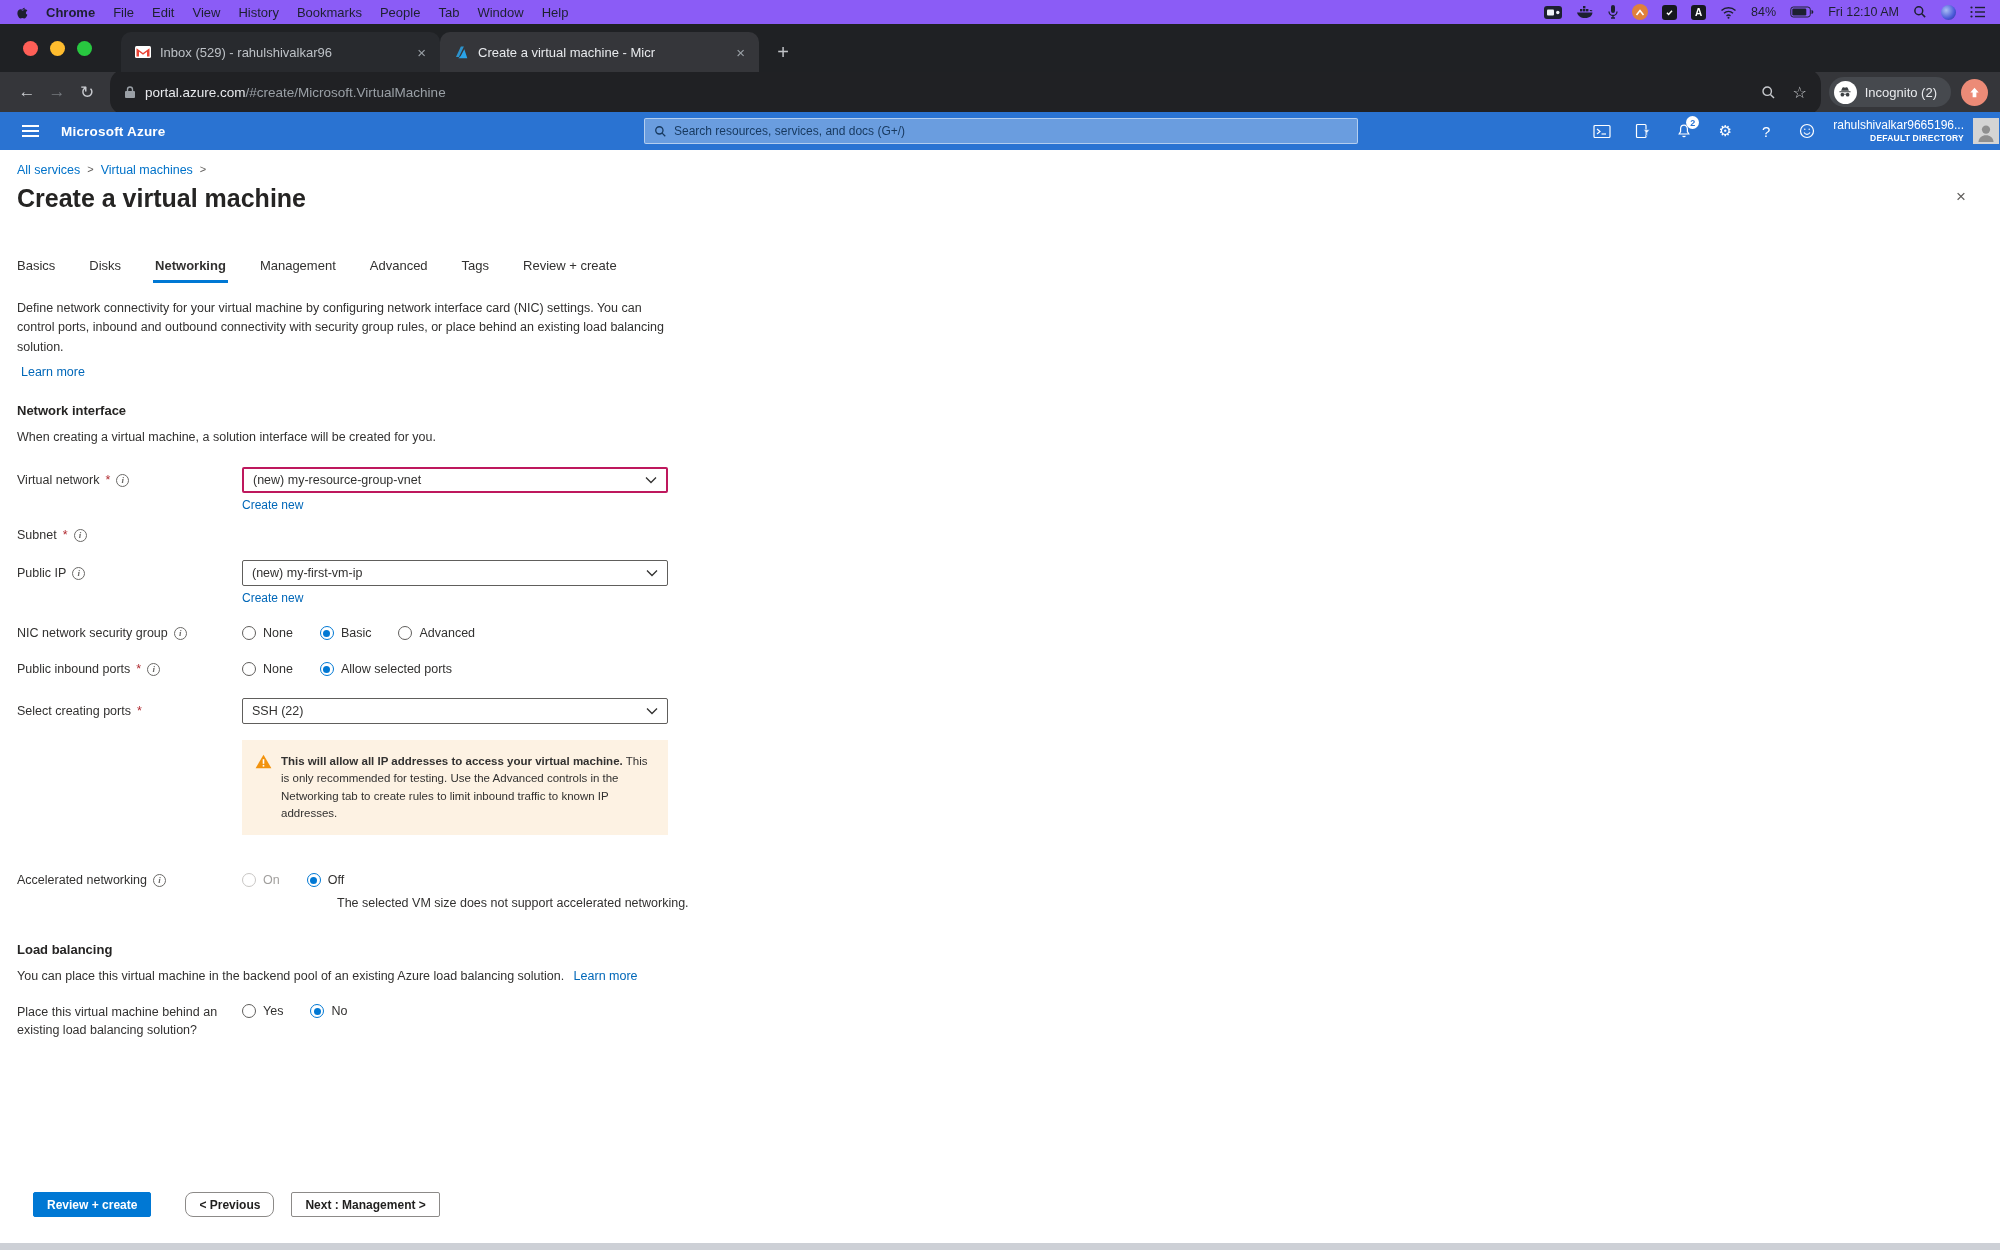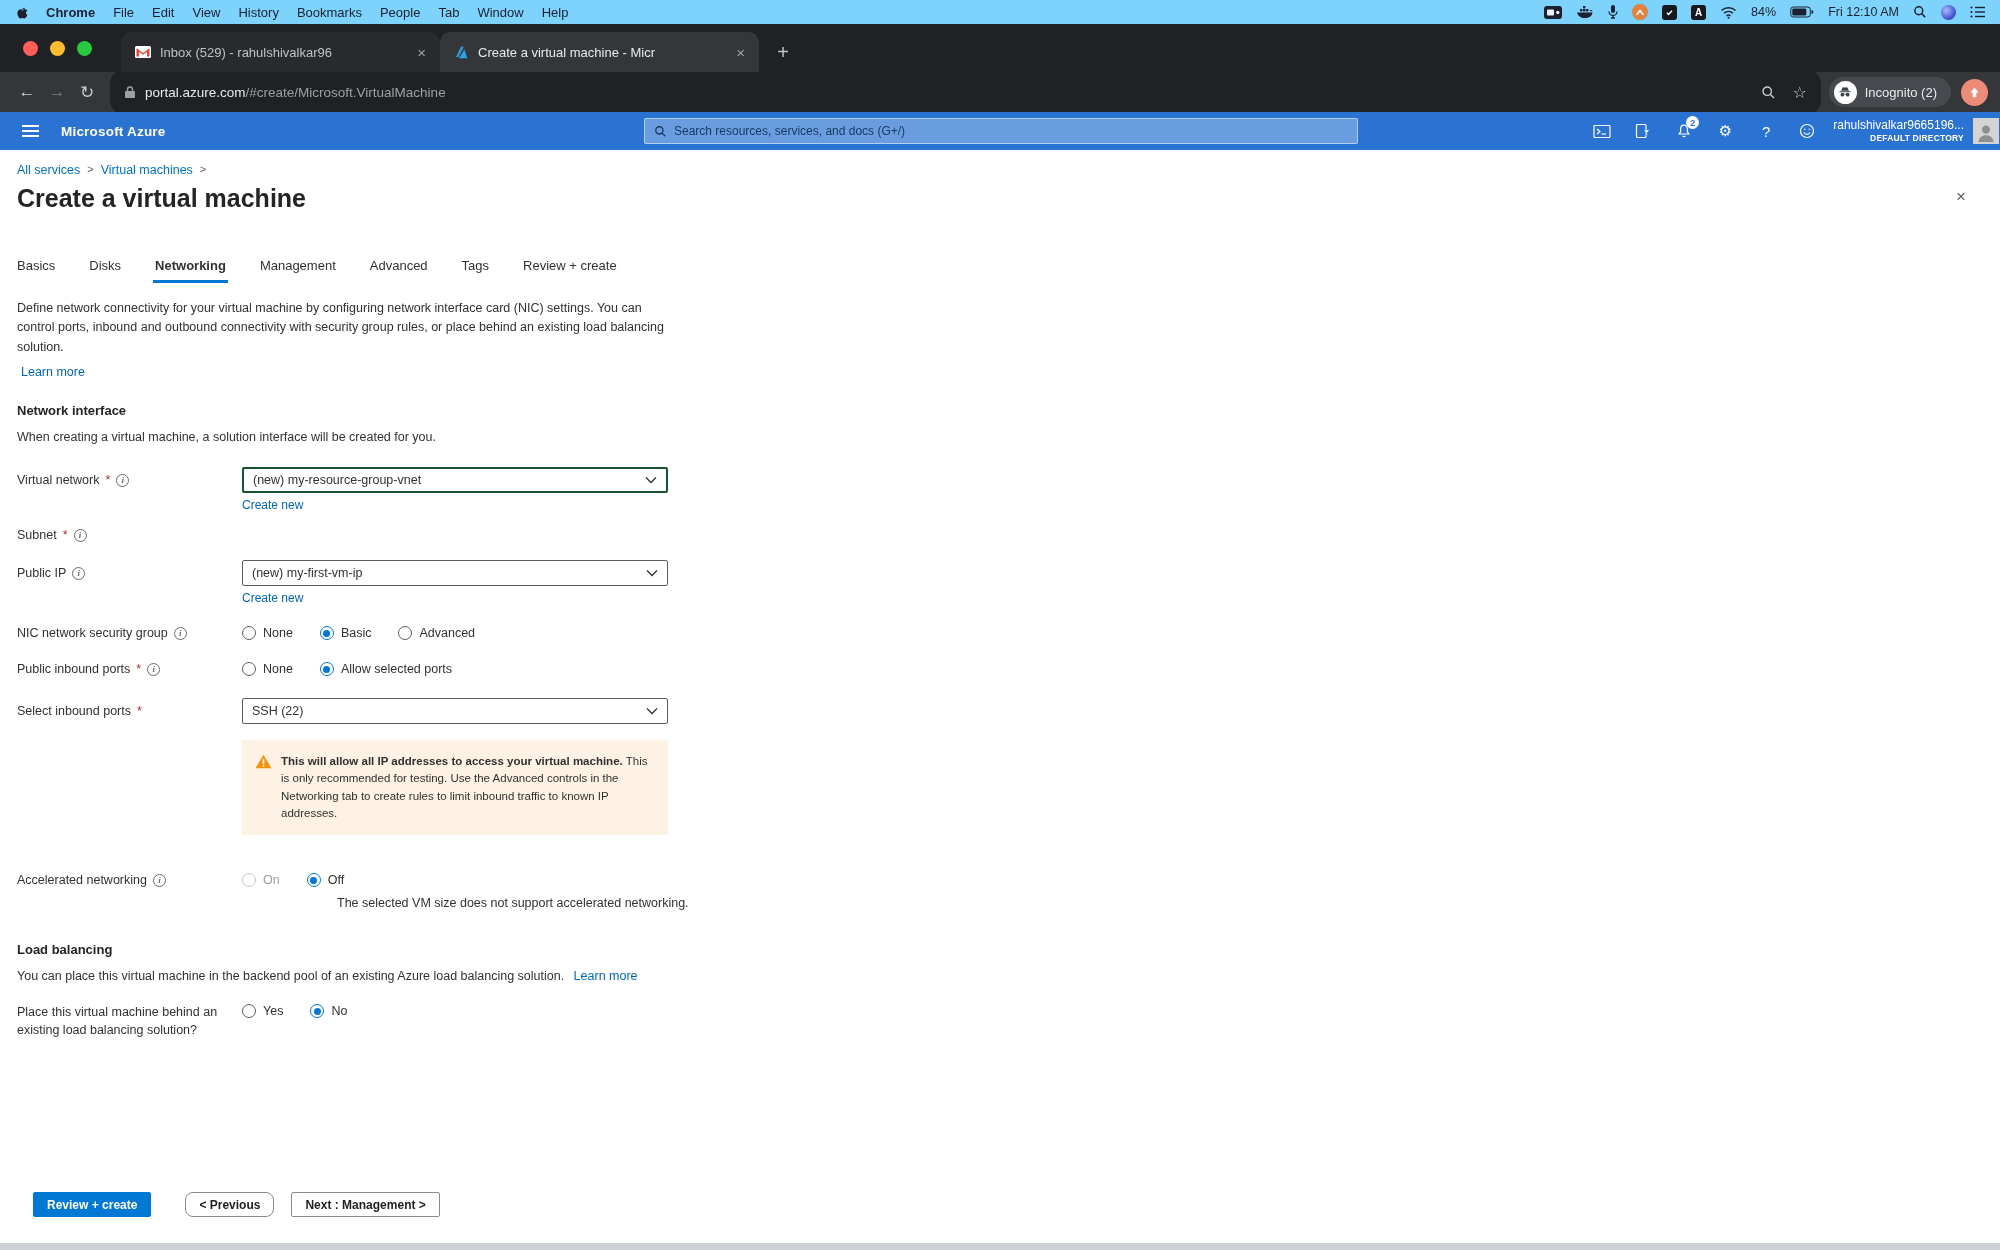--- a/index.html
+++ b/index.html
@@ -4,21 +4,21 @@
 <style>
   * { box-sizing: border-box; margin: 0; padding: 0; }
   html,body { width:2000px; height:1250px; }
   body {
     font-family: "Liberation Sans", sans-serif;
     background:#fff; overflow:hidden; position:relative;
   }
 
   
   .menubar {
-    height:24px; background:#7dd3fc; display:flex; align-items:center;
+    height:24px; background:#8b5cf6; display:flex; align-items:center;
     padding:0 14px 0 10px; font-size:13px; color:#1d2030;
   }
   .menubar .apple { margin:0 8px 0 6px; display:flex; align-items:center; }
   .menu-item { padding:0 9px; }
   .menu-item.app { font-weight:bold; }
   .mb-status { margin-left:auto; display:flex; align-items:center; gap:14px; }
   .mb-ic { display:flex; align-items:center; }
   .orange-app { width:16px; height:16px; border-radius:50%; background:#e0813c; display:flex; align-items:center; justify-content:center; }
   .black-app { width:15px; height:15px; border-radius:3px; background:#16181f; color:#fff; font-size:10px; font-weight:bold; display:flex; align-items:center; justify-content:center; }
   .siri { width:15px; height:15px; border-radius:50%; background:radial-gradient(circle at 35% 35%, #a9bdf5, #4a58d8 60%, #2b2f8e); }
@@ -97,21 +97,21 @@
 
   .frow { display:flex; align-items:center; }
   .frow.top { align-items:flex-start; }
   .flbl { width:225px; font-size:12.5px; color:#323130; display:flex; align-items:center; gap:6px; flex-shrink:0; }
   .flbl .wrap2 { width:205px; line-height:1.45; }
   .req { color:#b02a30; }
   .info-ic { width:13px; height:13px; border:1px solid #6a6967; border-radius:50%; color:#6a6967;
              font:italic bold 9px/11px "Liberation Serif", serif; text-align:center; flex-shrink:0; }
   .dd { width:426px; height:26px; background:#fff; border:1px solid #605e5c; border-radius:2px;
         display:flex; align-items:center; justify-content:space-between; padding:0 9px; font-size:12.5px; color:#323130; }
-  .dd.focus { border:2px solid #14532d;align-items:center; }
+  .dd.focus { border:2px solid #be185d;align-items:center; }
   .subctl { margin-left:225px; }
   .createnew { display:inline-block; margin-top:5px; font-size:12px; color:#0067b8; text-decoration:none; }
 
   .opts { display:flex; align-items:center; }
   .opt { display:flex; align-items:center; gap:7px; margin-right:27px; font-size:12.5px; color:#323130; }
   .radio { width:14px; height:14px; border-radius:50%; border:1px solid #605e5c; background:#fff; position:relative; flex-shrink:0; }
   .radio.sel { border-color:#0078d4; }
   .radio.sel::after { content:""; position:absolute; inset:2.5px; border-radius:50%; background:#0078d4; }
   .radio.dis { border-color:#c8c6c4; }
   .opt.dis { color:#a19f9d; }
@@ -457,21 +457,21 @@
       </span>
       <span class="opt">
         <span class="radio sel"></span>
         <span>Allow selected ports</span>
       </span>
     </div>
   </div>
 
   <div class="frow" style="margin-top:22px;">
     <span class="flbl">
-      <span>Select inbound ports</span>
+      <span>Select creating ports</span>
         <span class="req">*</span>
     </span>
     <div class="dd">
       <span>SSH (22)</span>
       <span>
         <svg width="12" height="8" viewBox="0 0 12 8" fill="none" stroke="#323130" stroke-width="1.3">
             <path d="M1 1.5l5 5 5-5"></path>
           </svg>
       </span>
     </div>

